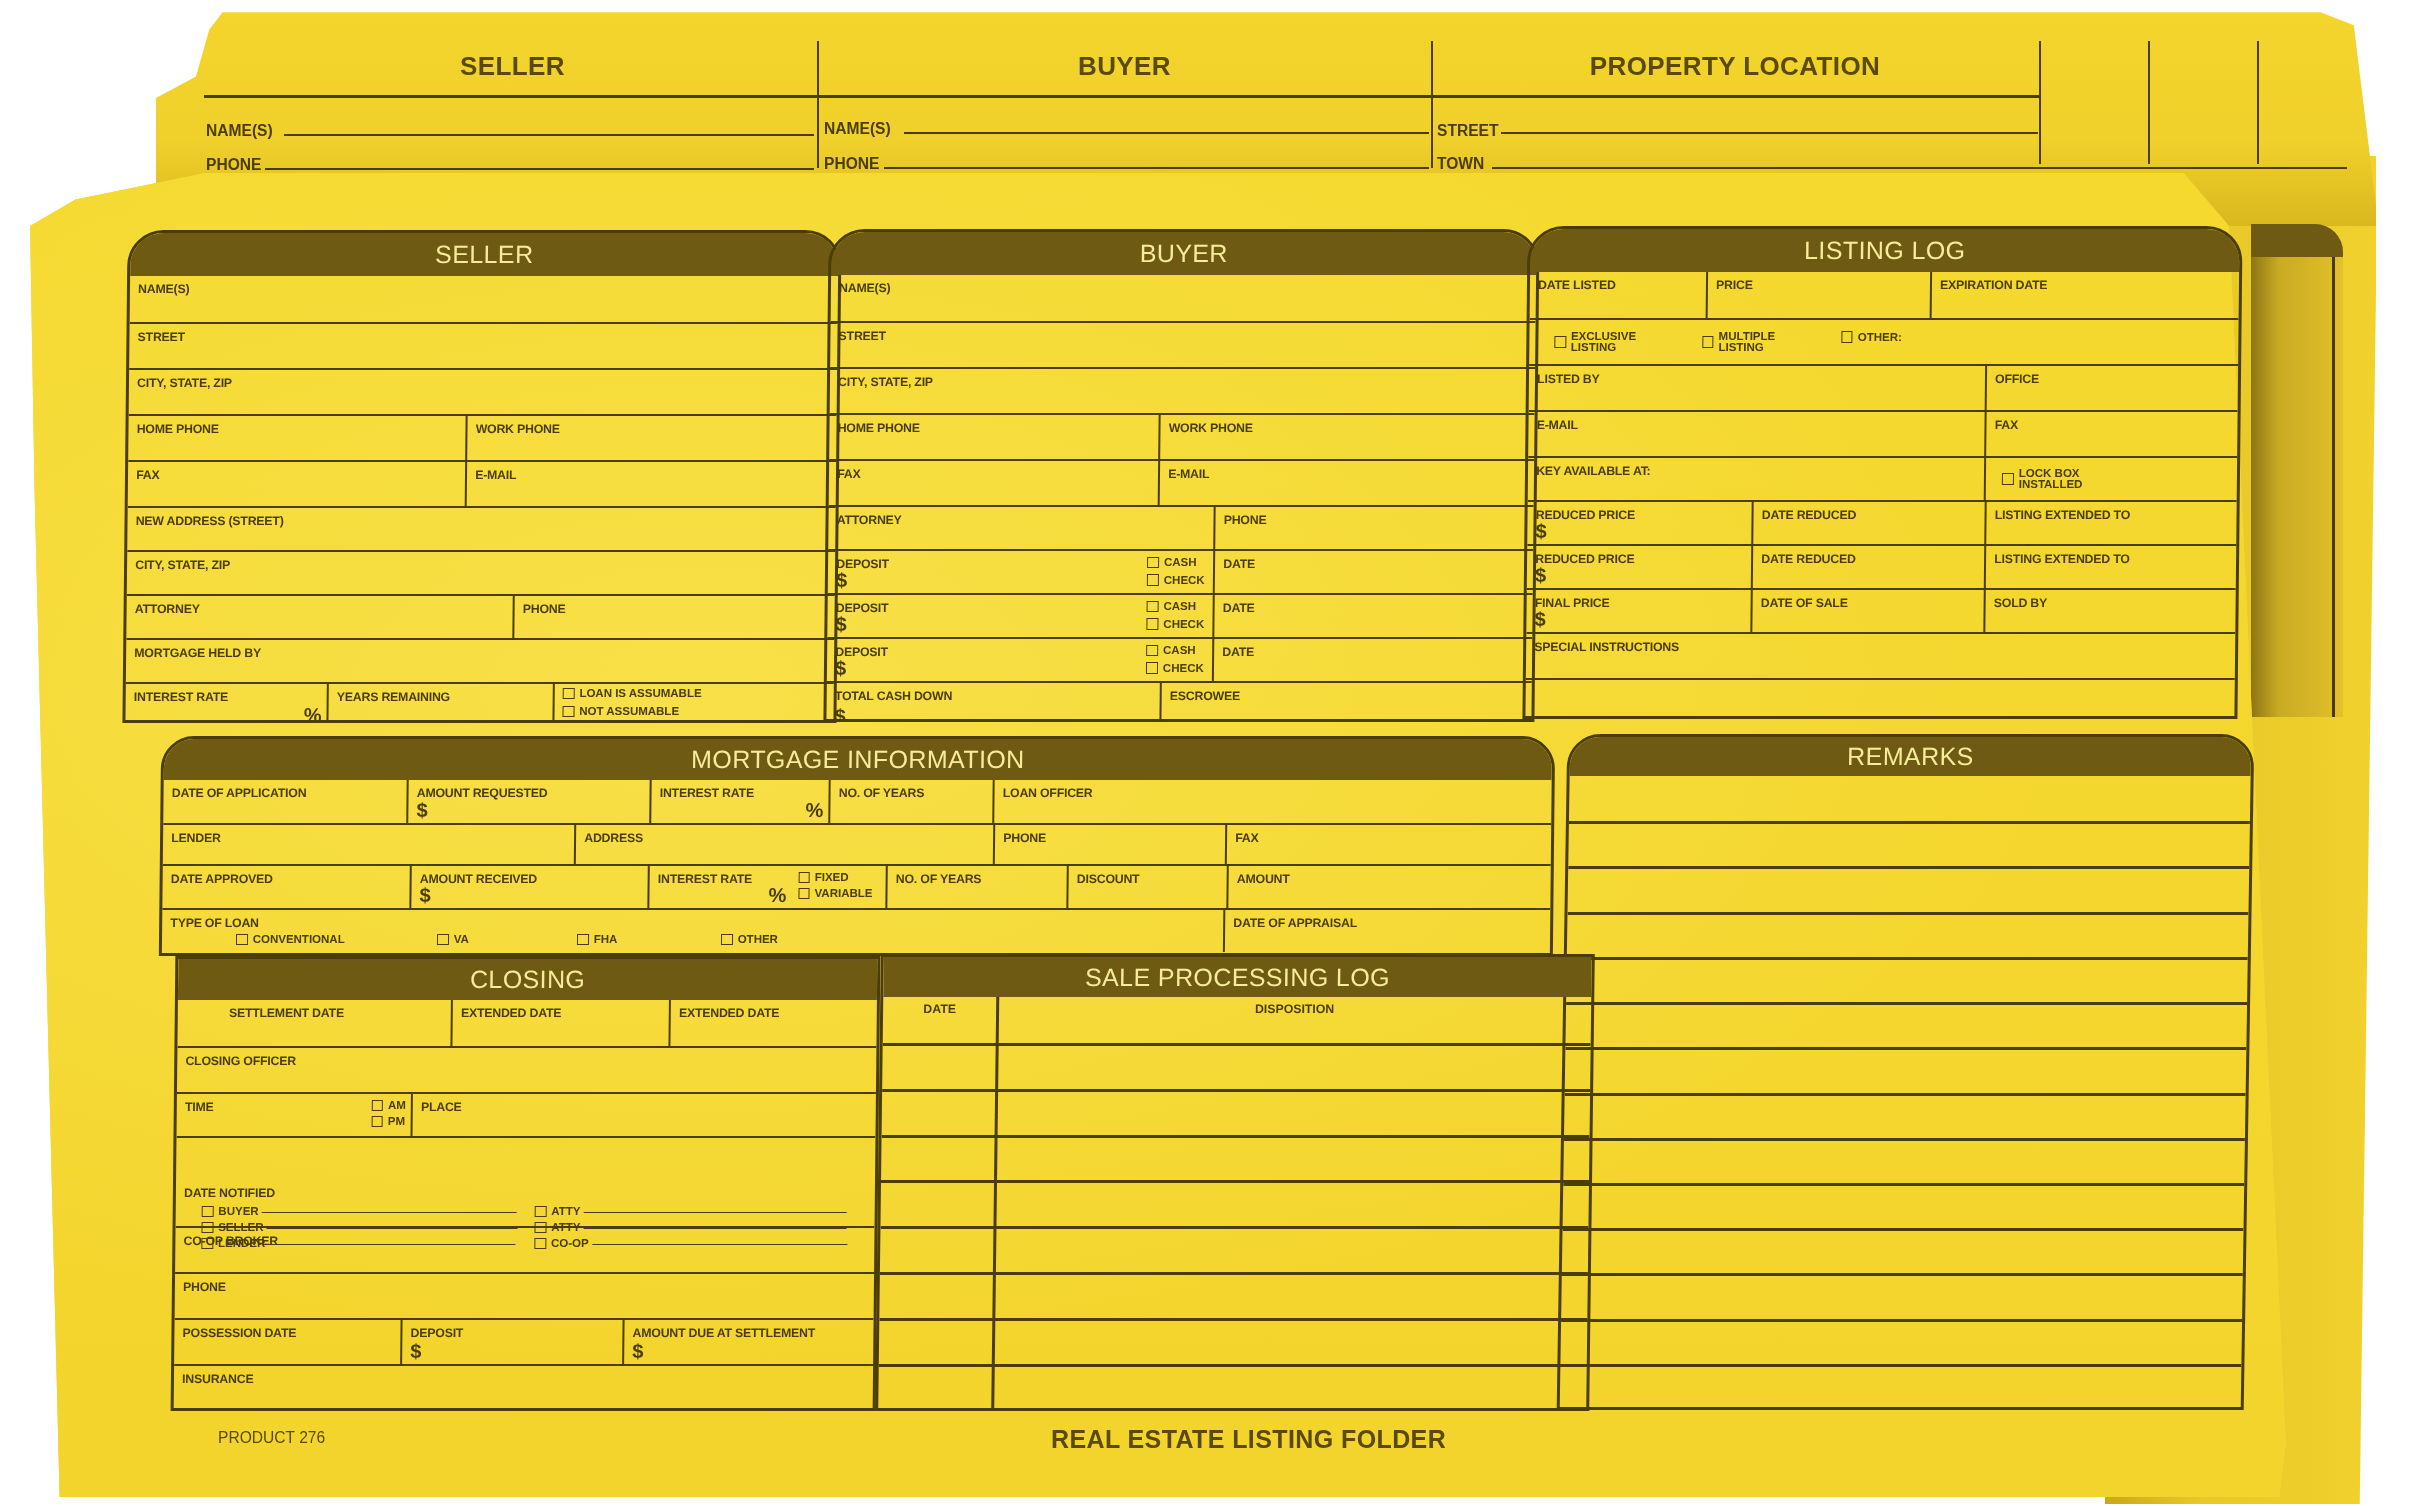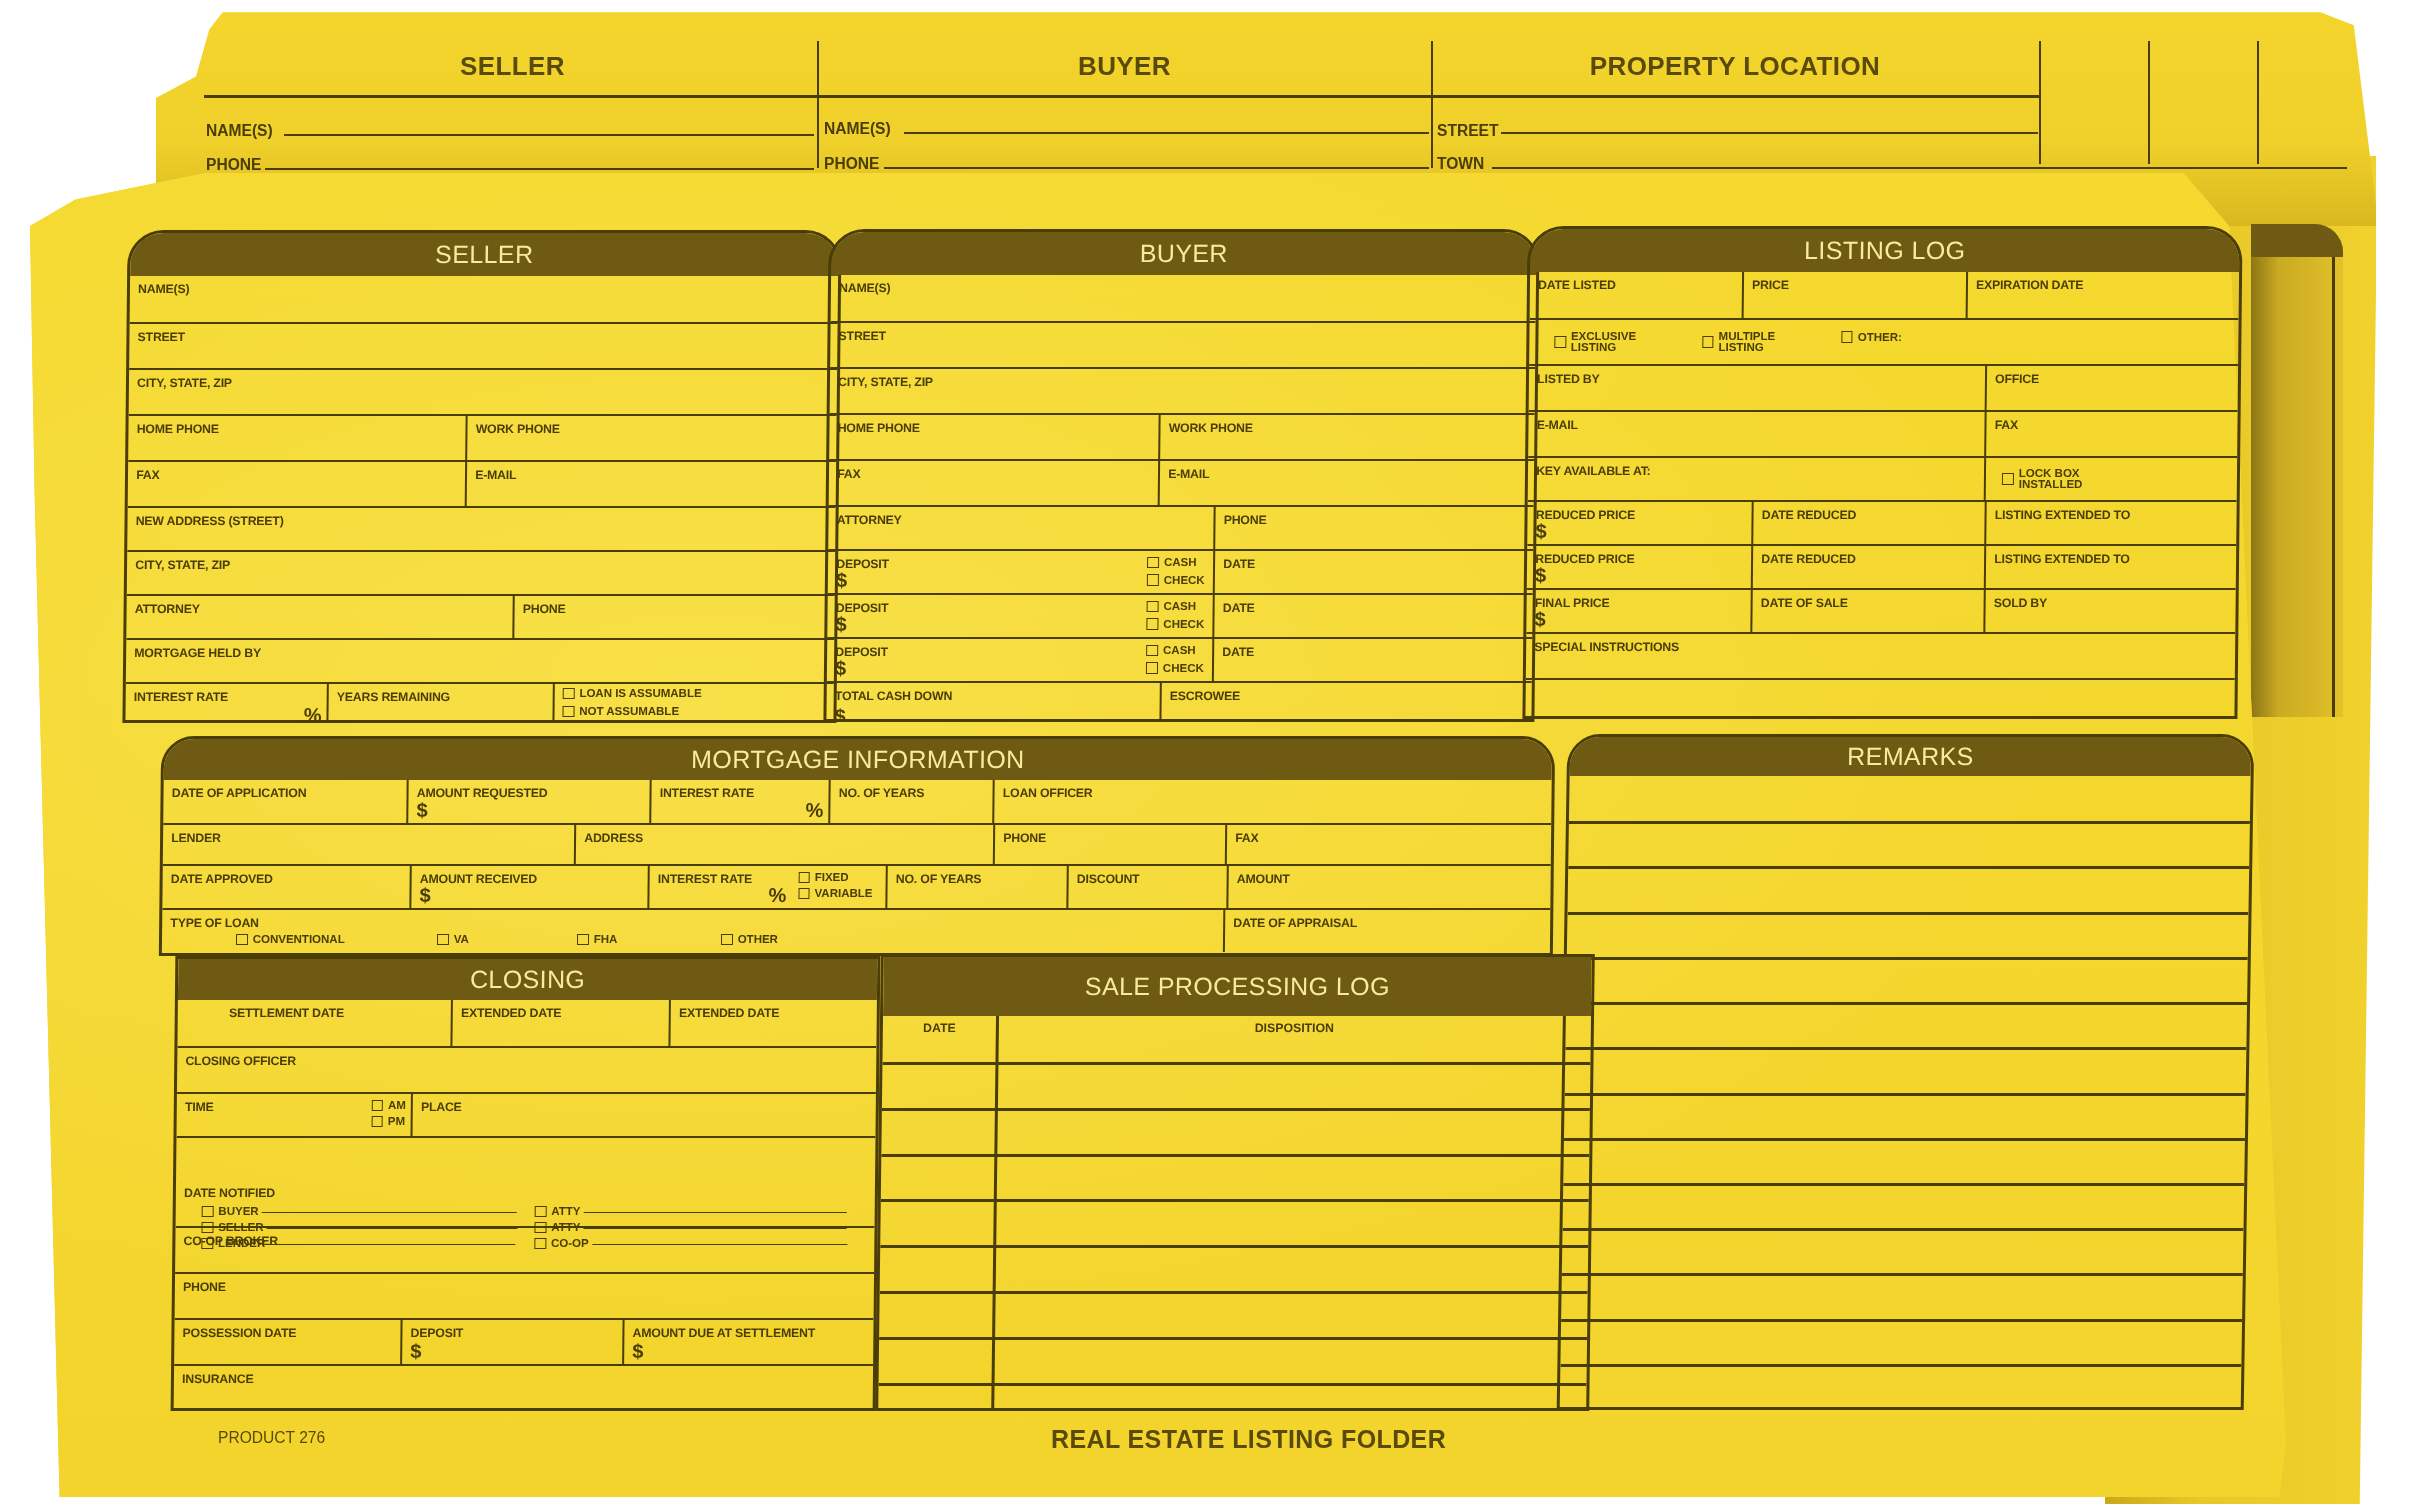--- a/index.html
+++ b/index.html
@@ -301,21 +301,21 @@
     </div>
     <div class="cell" style="flex:1;">
         <span class="lbl">ESCROWEE</span>
       </div>
   </div>
 </div>
 
 <div class="abs box" style="left:1525px;top:226px;width:715px;height:493px;transform:skewX(-0.6deg);">
   <div class="box-head">LISTING LOG</div>
   <div class="row" style="height:46px;border-top:none;">
-    <div class="cell" style="width:212px;">
+    <div class="cell" style="width:176px;">
         <span class="lbl">DATE LISTED</span>
       </div>
     <div class="cell" style="width:224px;">
         <span class="lbl">PRICE</span>
       </div>
     <div class="cell" style="flex:1;">
         <span class="lbl">EXPIRATION DATE</span>
       </div>
   </div>
   <div class="row" style="height:46px;align-items:center;">
@@ -620,21 +620,21 @@
       </div>
   </div>
   <div class="row" style="height:46px;">
     <div class="cell" style="flex:1;">
         <span class="lbl">INSURANCE</span>
       </div>
   </div>
 </div>
 
 <div class="abs box" style="left:878px;top:954px;width:714px;height:457px;border-radius:0;transform:skewX(-0.7deg);">
-  <div class="box-head square" style="height:59px;">SALE PROCESSING LOG</div>
+  <div class="box-head square" style="height:40px;">SALE PROCESSING LOG</div>
   <div style="position:relative;height:413px;">
     <div style="position:absolute;left:113px;top:0;bottom:0;width:2.5px;background:#4a3d08;"></div>
     <div style="position:absolute;left:0;top:5px;width:113px;text-align:center;font-size:12.3px;font-weight:bold;">DATE</div>
     <div style="position:absolute;left:115px;right:0;top:5px;text-align:center;font-size:12.3px;font-weight:bold;">DISPOSITION</div>
     <div id="sale-log-lines" style="position:absolute;inset:0;">
         <div style="position: absolute; left: 0px; right: 0px; height: 2.5px; background: rgb(74, 61, 8); top: 46px;"></div>
         <div style="position: absolute; left: 0px; right: 0px; height: 2.5px; background: rgb(74, 61, 8); top: 92px;"></div>
         <div style="position: absolute; left: 0px; right: 0px; height: 2.5px; background: rgb(74, 61, 8); top: 138px;"></div>
         <div style="position: absolute; left: 0px; right: 0px; height: 2.5px; background: rgb(74, 61, 8); top: 183px;"></div>
         <div style="position: absolute; left: 0px; right: 0px; height: 2.5px; background: rgb(74, 61, 8); top: 229px;"></div>

